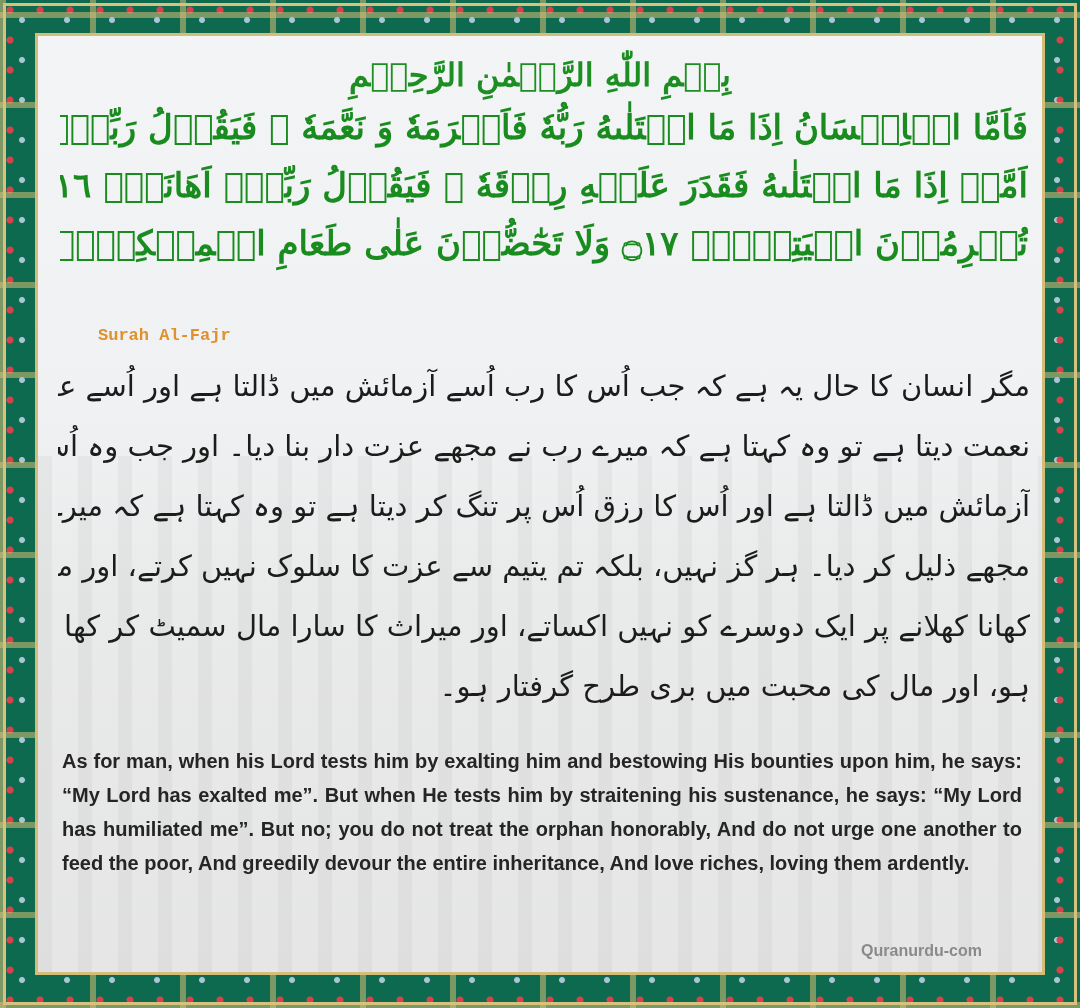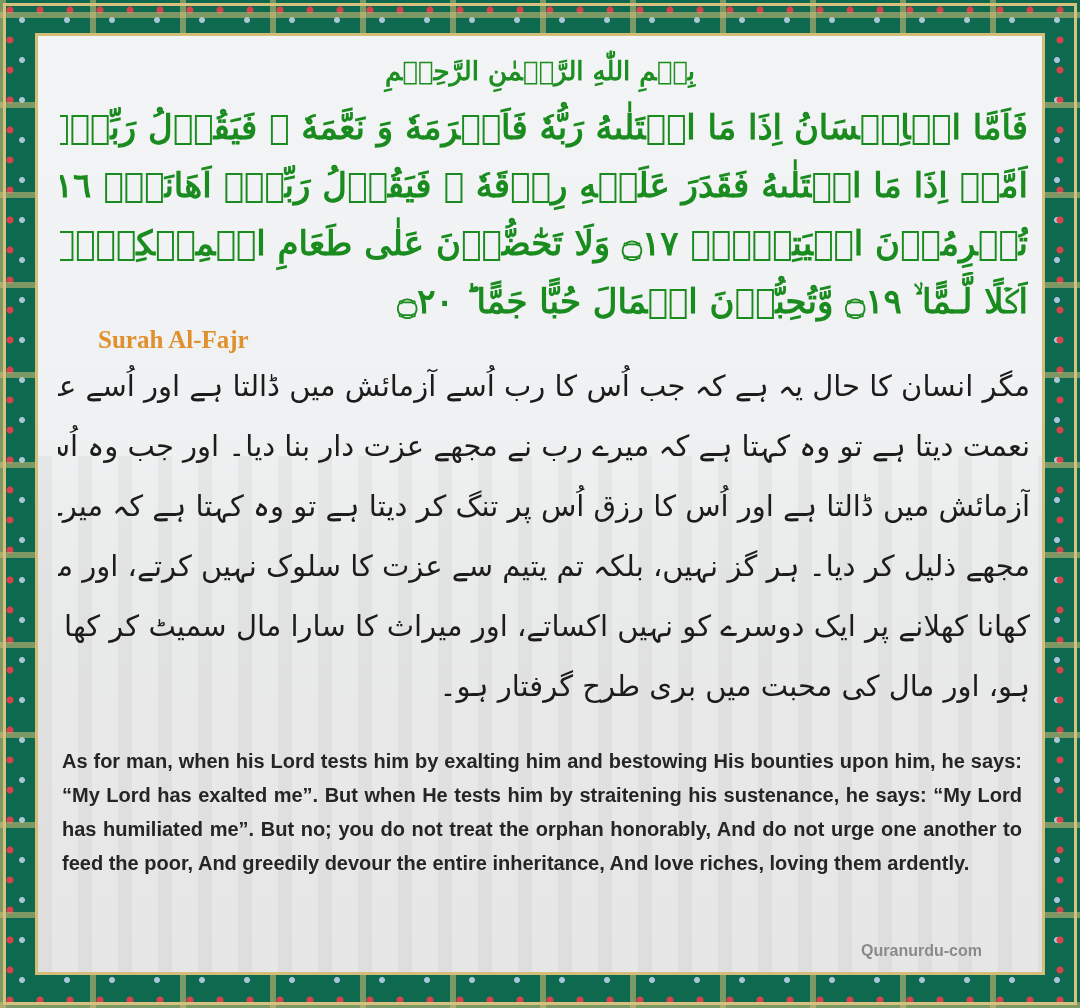--- a/index.html
+++ b/index.html
@@ -32,34 +32,34 @@
     .panel::after {
       content: ""; position: absolute; left: 0; right: 0; top: 420px; bottom: 0;
       background:
         repeating-linear-gradient(90deg, rgba(150,150,150,0.10) 0 14px, transparent 14px 40px);
       pointer-events: none;
     }
     .content { position: relative; z-index: 1; }
     .bismillah {
       position: absolute; top: 20px; left: 0; right: 0;
       text-align: center; direction: rtl;
-      color: #1d8f22; font-size: 26px; font-weight: bold;
+      color: #1d8f22; font-size: 32px; font-weight: bold;
       font-family: "DejaVu Serif", serif;
     }
     .arabic {
       position: absolute; left: 22px; right: 14px; top: 62px;
       direction: rtl; text-align: justify; text-align-last: right;
       color: #1a8c1f; font-size: 34px; font-weight: bold; line-height: 58px;
       font-family: "DejaVu Serif", serif;
     }
     .arabic .line { display: block; white-space: nowrap; overflow: hidden; }
     .surah-label {
       position: absolute; left: 60px; top: 290px;
-      color: #e0902c; font-size: 25px; font-weight: bold;
-      font-family: Liberation Serif, serif;
+      color: #e0902c; font-size: 17px; font-weight: bold;
+      font-family: Liberation Mono, monospace;
     }
     .urdu {
       position: absolute; left: 20px; right: 12px; top: 320px;
       direction: rtl; color: #1c1c1c; font-size: 29px; line-height: 60px;
       font-family: "DejaVu Sans", sans-serif;
     }
     .urdu .line { display: block; white-space: nowrap; overflow: hidden; text-align: justify; text-align-last: justify; }
     .urdu .line.last { text-align-last: right; }
     .english {
       position: absolute; left: 24px; right: 20px; top: 708px;
@@ -78,21 +78,20 @@
 
 <div class="frame">
   <div class="panel">
     <div class="content">
       <div class="bismillah">بِسۡمِ اللّٰهِ الرَّحۡمٰنِ الرَّحِيۡمِ</div>
 
       <div class="arabic">
         <span class="line">فَاَمَّا الۡاِنۡسَانُ اِذَا مَا ابۡتَلٰٮهُ رَبُّهٗ فَاَكۡرَمَهٗ وَ نَعَّمَهٗ ۙ فَيَقُوۡلُ رَبِّىۡۤ اَكۡرَمَنِؕ ۝١٥ وَ</span>
         <span class="line">اَمَّاۤ اِذَا مَا ابۡتَلٰٮهُ فَقَدَرَ عَلَيۡهِ رِزۡقَهٗ ۙ فَيَقُوۡلُ رَبِّىۡۤ اَهَانَنِۚ ۝١٦ كَلَّا بَلْ لَّا</span>
         <span class="line">تُكۡرِمُوۡنَ الۡيَتِيۡمَۙ ۝١٧ وَلَا تَحٰٓضُّوۡنَ عَلٰى طَعَامِ الۡمِسۡكِيۡنِۙ ۝١٨ وَتَاۡكُلُوۡنَ التُّرَاثَ</span>
-        <span class="line">اَكۡلًا لَّـمًّا ۙ ۝١٩ وَّتُحِبُّوۡنَ الۡمَالَ حُبًّا جَمًّا ؕ ۝٢٠</span>
       </div>
 
       <div class="surah-label">Surah Al-Fajr</div>
 
       <div class="urdu">
         <span class="line">مگر انسان کا حال یہ ہے کہ جب اُس کا رب اُسے آزمائش میں ڈالتا ہے اور اُسے عزت اور</span>
         <span class="line">نعمت دیتا ہے تو وہ کہتا ہے کہ میرے رب نے مجھے عزت دار بنا دیا۔ اور جب وہ اُسے</span>
         <span class="line">آزمائش میں ڈالتا ہے اور اُس کا رزق اُس پر تنگ کر دیتا ہے تو وہ کہتا ہے کہ میرے رب نے</span>
         <span class="line">مجھے ذلیل کر دیا۔ ہر گز نہیں، بلکہ تم یتیم سے عزت کا سلوک نہیں کرتے، اور مسکین کو</span>
         <span class="line">کھانا کھلانے پر ایک دوسرے کو نہیں اکساتے، اور میراث کا سارا مال سمیٹ کر کھا جاتے</span>

